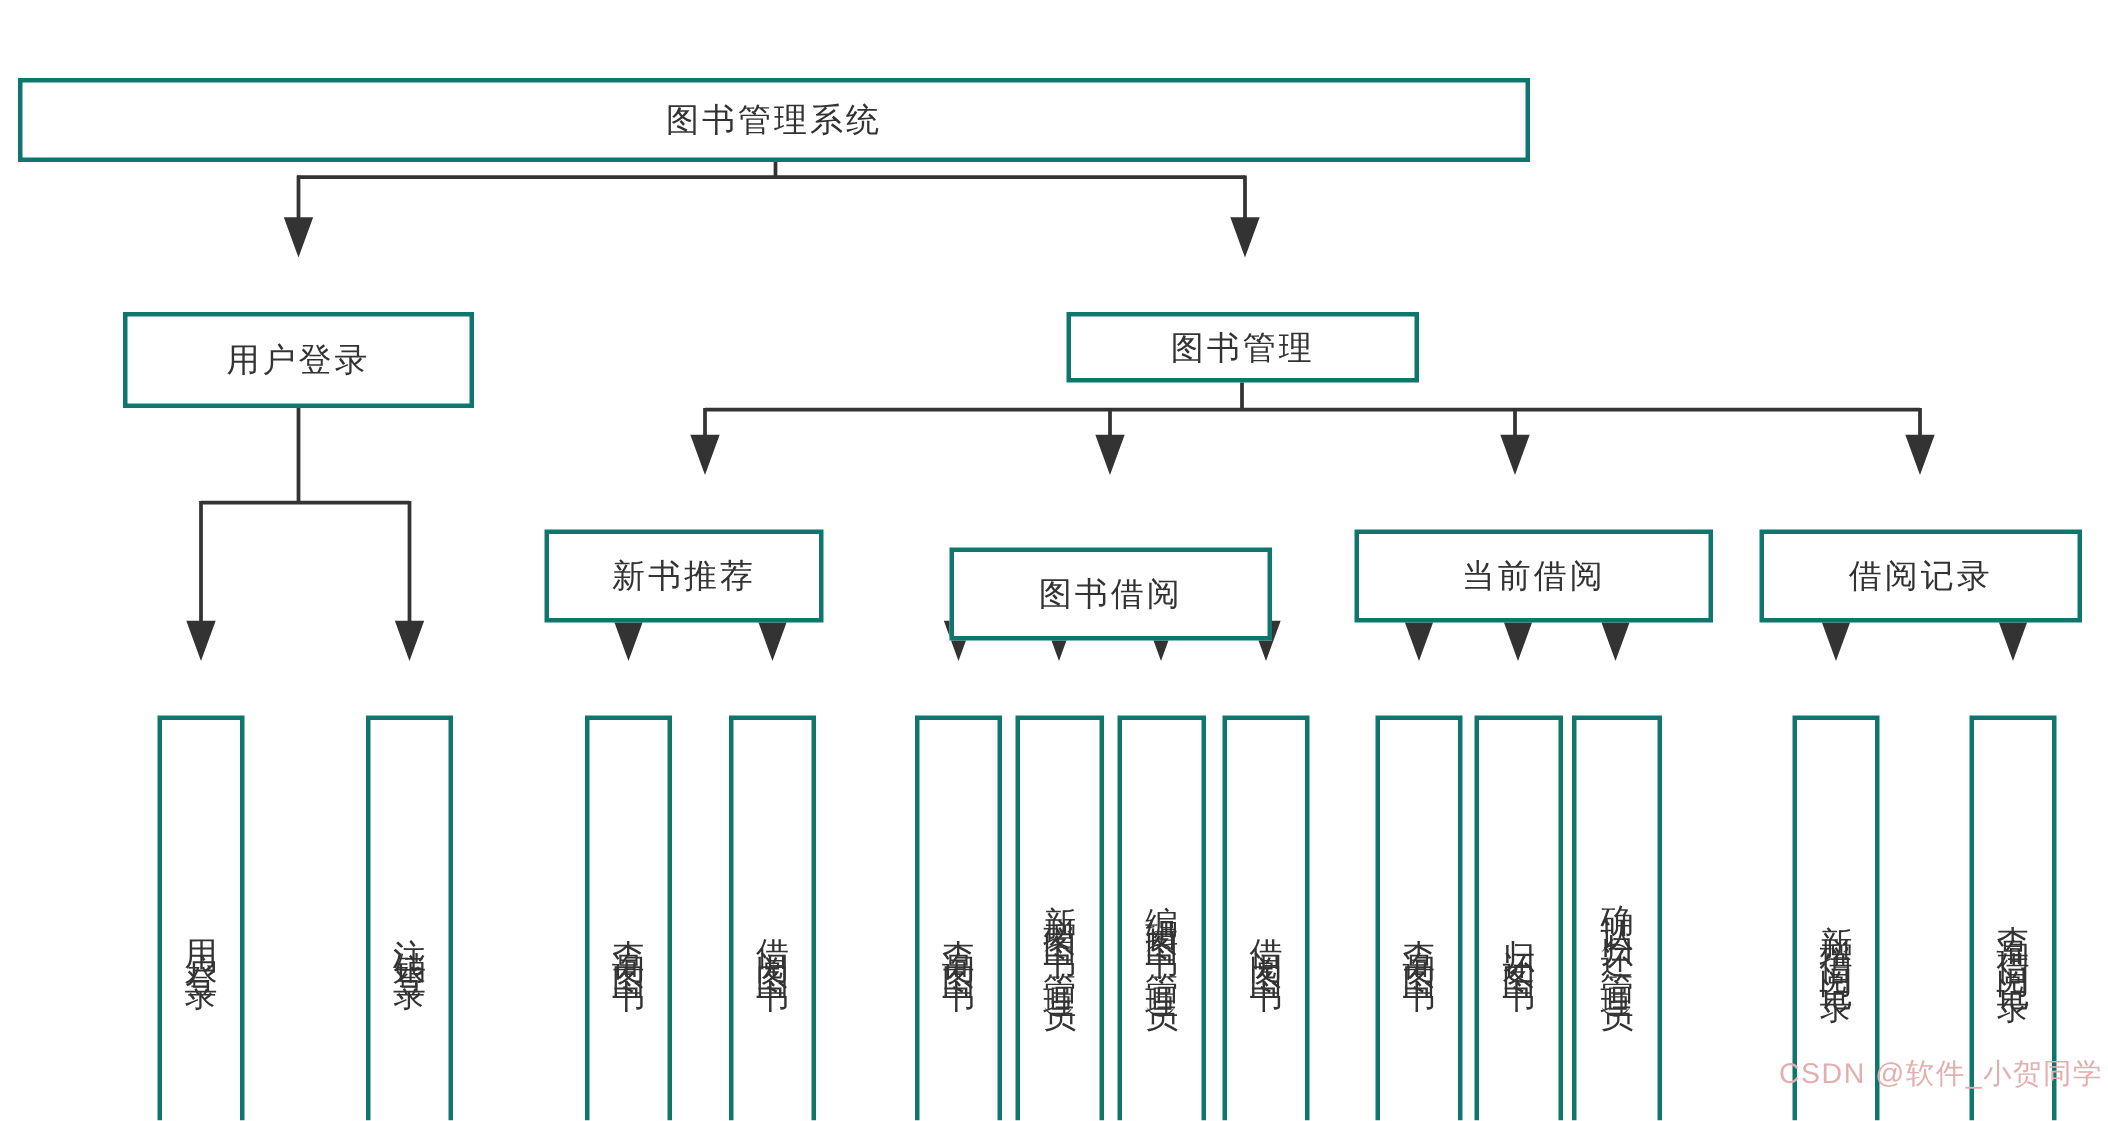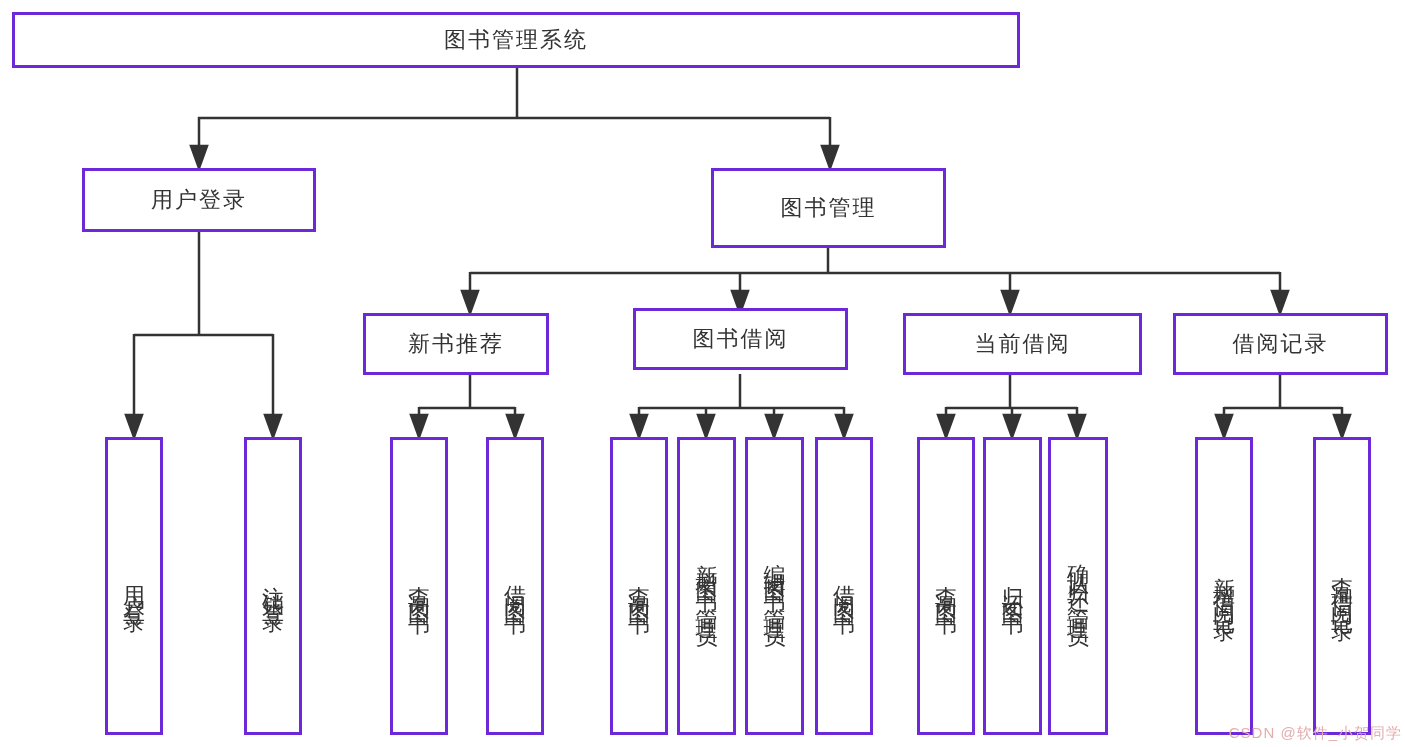--- a/index.html
+++ b/index.html
@@ -12,43 +12,44 @@
     overflow: hidden;
   }
   .wires {
     position: absolute;
     left: 0; top: 0;
     width: 1405px; height: 747px;
   }
   .node {
     position: absolute;
     box-sizing: border-box;
-    border: 3px solid #6d28d9;
+    border: 3px solid #0f766e;
     background: #ffffff;
     display: flex;
     align-items: center;
     justify-content: center;
     font-size: 22px;
     color: #333333;
     letter-spacing: 2px;
     white-space: nowrap;
+    margin-top: 40px;
   }
   .leaf .vtext {
     writing-mode: vertical-rl;
     text-orientation: mixed;
     letter-spacing: 9px;
     font-size: 22px;
     color: #333333;
     line-height: 1;
   }
   .watermark {
     position: absolute;
     right: 3px;
-    bottom: 4px;
-    font-size: 15px;
+    bottom: 18px;
+    font-size: 19px;
     letter-spacing: 1px;
     color: #e4aeae;
     z-index: 5;
     white-space: nowrap;
   }
 </style>
 </head>
 <body>
 
 <div class="canvas">
@@ -113,24 +114,24 @@
       <line x1="1224" y1="407" x2="1224" y2="420"></line>
       <polygon points="1224,437 1216,415 1232,415"></polygon>
       <line x1="1342" y1="407" x2="1342" y2="420"></line>
       <polygon points="1342,437 1334,415 1350,415"></polygon>
     </g>
   </svg>
 
   <div class="node" style="left:12px; top:12px; width:1008px; height:56px;">图书管理系统</div>
 
   <div class="node" style="left:82px; top:168px; width:234px; height:64px;">用户登录</div>
-  <div class="node" style="left:711px; top:168px; width:235px; height:80px;text-align:right;">图书管理</div>
+  <div class="node" style="left:711px; top:168px; width:235px; height:47px;text-align:right;">图书管理</div>
 
   <div class="node" style="left:363px; top:313px; width:186px; height:62px;">新书推荐</div>
-  <div class="node" style="left:633px; top:308px; width:215px; height:62px;">图书借阅</div>
+  <div class="node" style="left:633px; top:325px; width:215px; height:62px;">图书借阅</div>
   <div class="node" style="left:903px; top:313px; width:239px; height:62px;">当前借阅</div>
   <div class="node" style="left:1173px; top:313px; width:215px; height:62px;">借阅记录</div>
 
   <div class="node leaf" style="left:105px; top:437px; width:58px; height:298px;">
     <span class="vtext">用户登录</span>
   </div>
   <div class="node leaf" style="left:244px; top:437px; width:58px; height:298px;">
     <span class="vtext">注销登录</span>
   </div>
 

